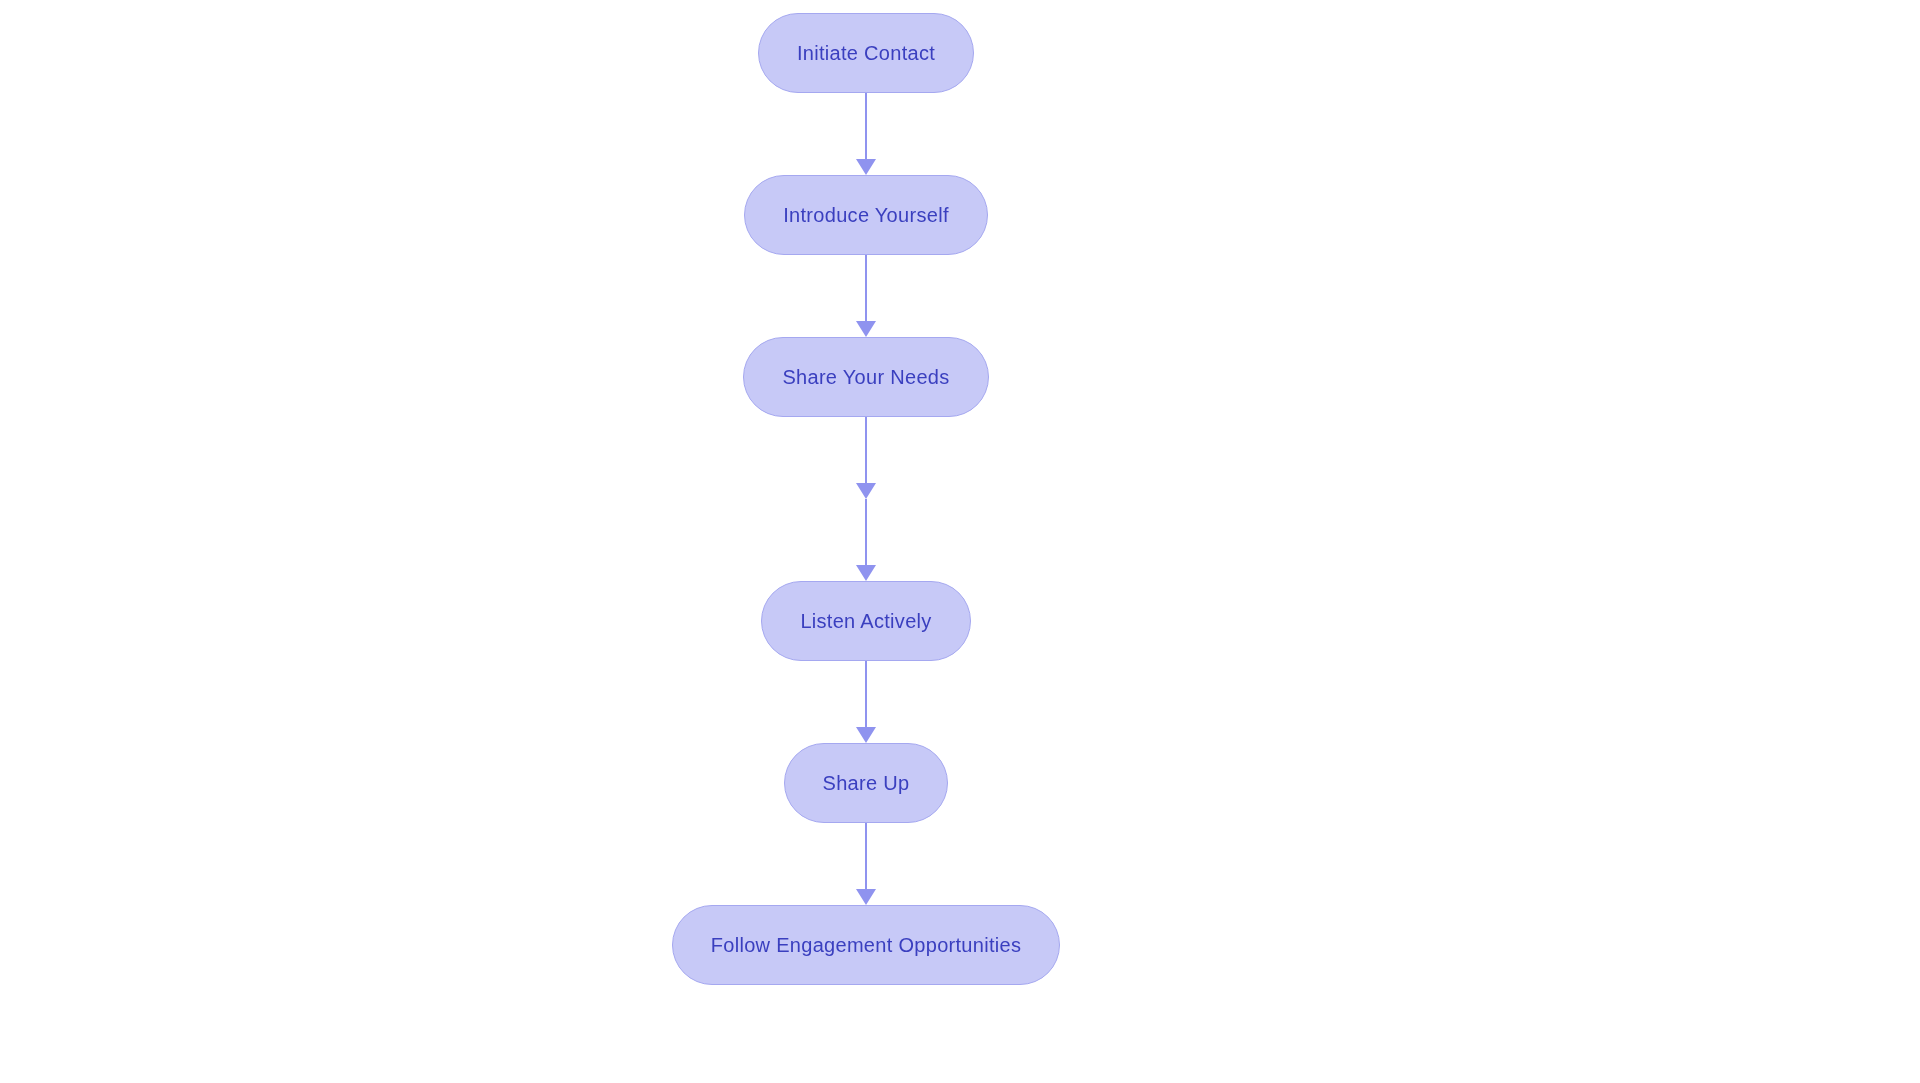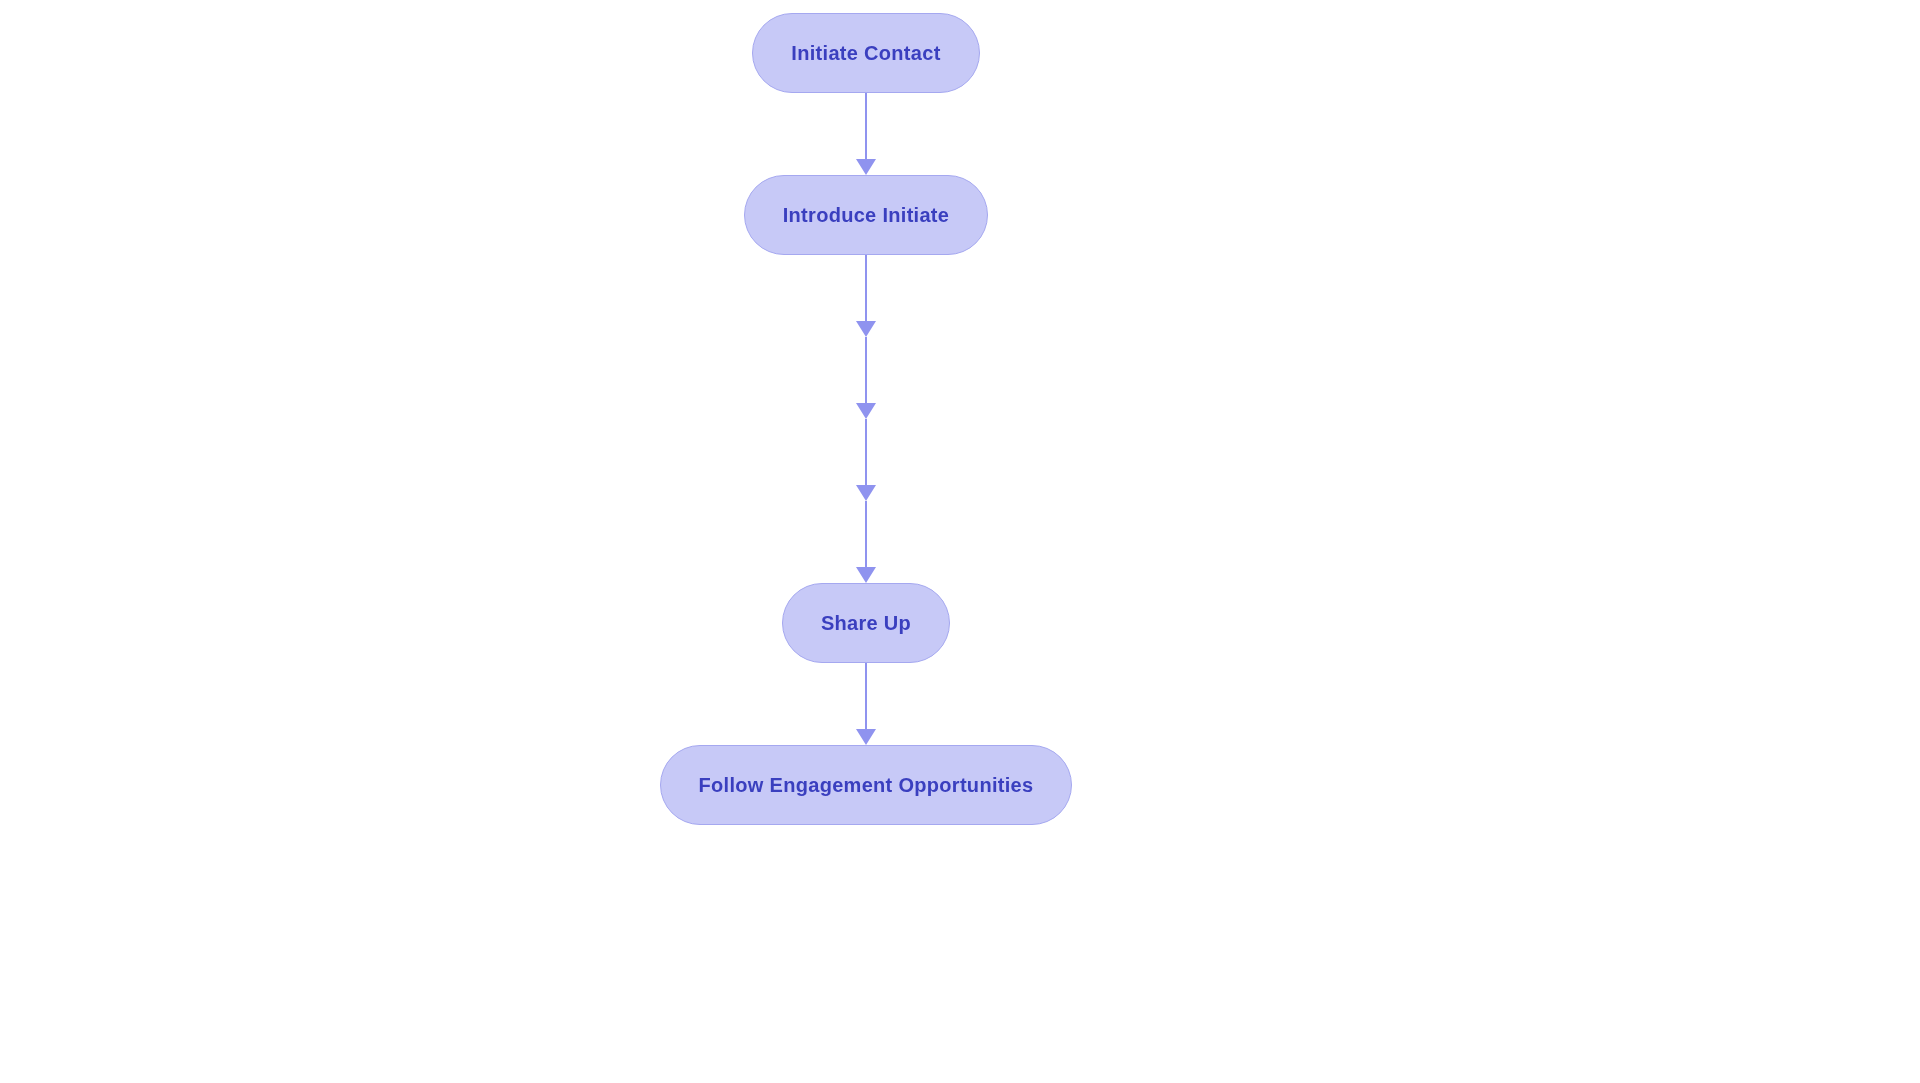--- a/index.html
+++ b/index.html
@@ -7,21 +7,20 @@
     padding: 0;
     background: #ffffff;
   }
   .canvas {
     position: relative;
     width: 1732px;
     height: 1083px;
     background: var(--bg, #ffffff);
     overflow: hidden;
     font-family: "Liberation Sans", "DejaVu Sans", sans-serif;
-    font-weight: bold;
   }
   .flow-column {
     position: absolute;
     left: 0;
     top: 0;
     width: 100%;
     padding-top: 13px;
     display: flex;
     flex-direction: column;
     align-items: center;
@@ -72,40 +71,46 @@
   <div class="flow-node">
     <span class="flow-node-label">Initiate Contact</span>
   </div>
 
   <div class="connector">
     <div class="line"></div>
     <div class="arrowhead"></div>
   </div>
 
   <div class="flow-node">
-    <span class="flow-node-label">Introduce Initiate</span>
+    <span class="flow-node-label">Introduce Yourself</span>
+  </div>
+
+  <div class="connector">
+    <div class="line"></div>
+    <div class="arrowhead"></div>
+  </div>
+
+  <div class="flow-node">
+    <span class="flow-node-label">Share Your Needs</span>
   </div>
 
   <div class="connector">
     <div class="line"></div>
     <div class="arrowhead"></div>
   </div>
 
 
   <div class="connector">
     <div class="line"></div>
     <div class="arrowhead"></div>
   </div>
 
-
-  <div class="connector">
-    <div class="line"></div>
-    <div class="arrowhead"></div>
+  <div class="flow-node">
+    <span class="flow-node-label">Listen Actively</span>
   </div>
-
 
   <div class="connector">
     <div class="line"></div>
     <div class="arrowhead"></div>
   </div>
 
   <div class="flow-node">
     <span class="flow-node-label">Share Up</span>
   </div>
 

